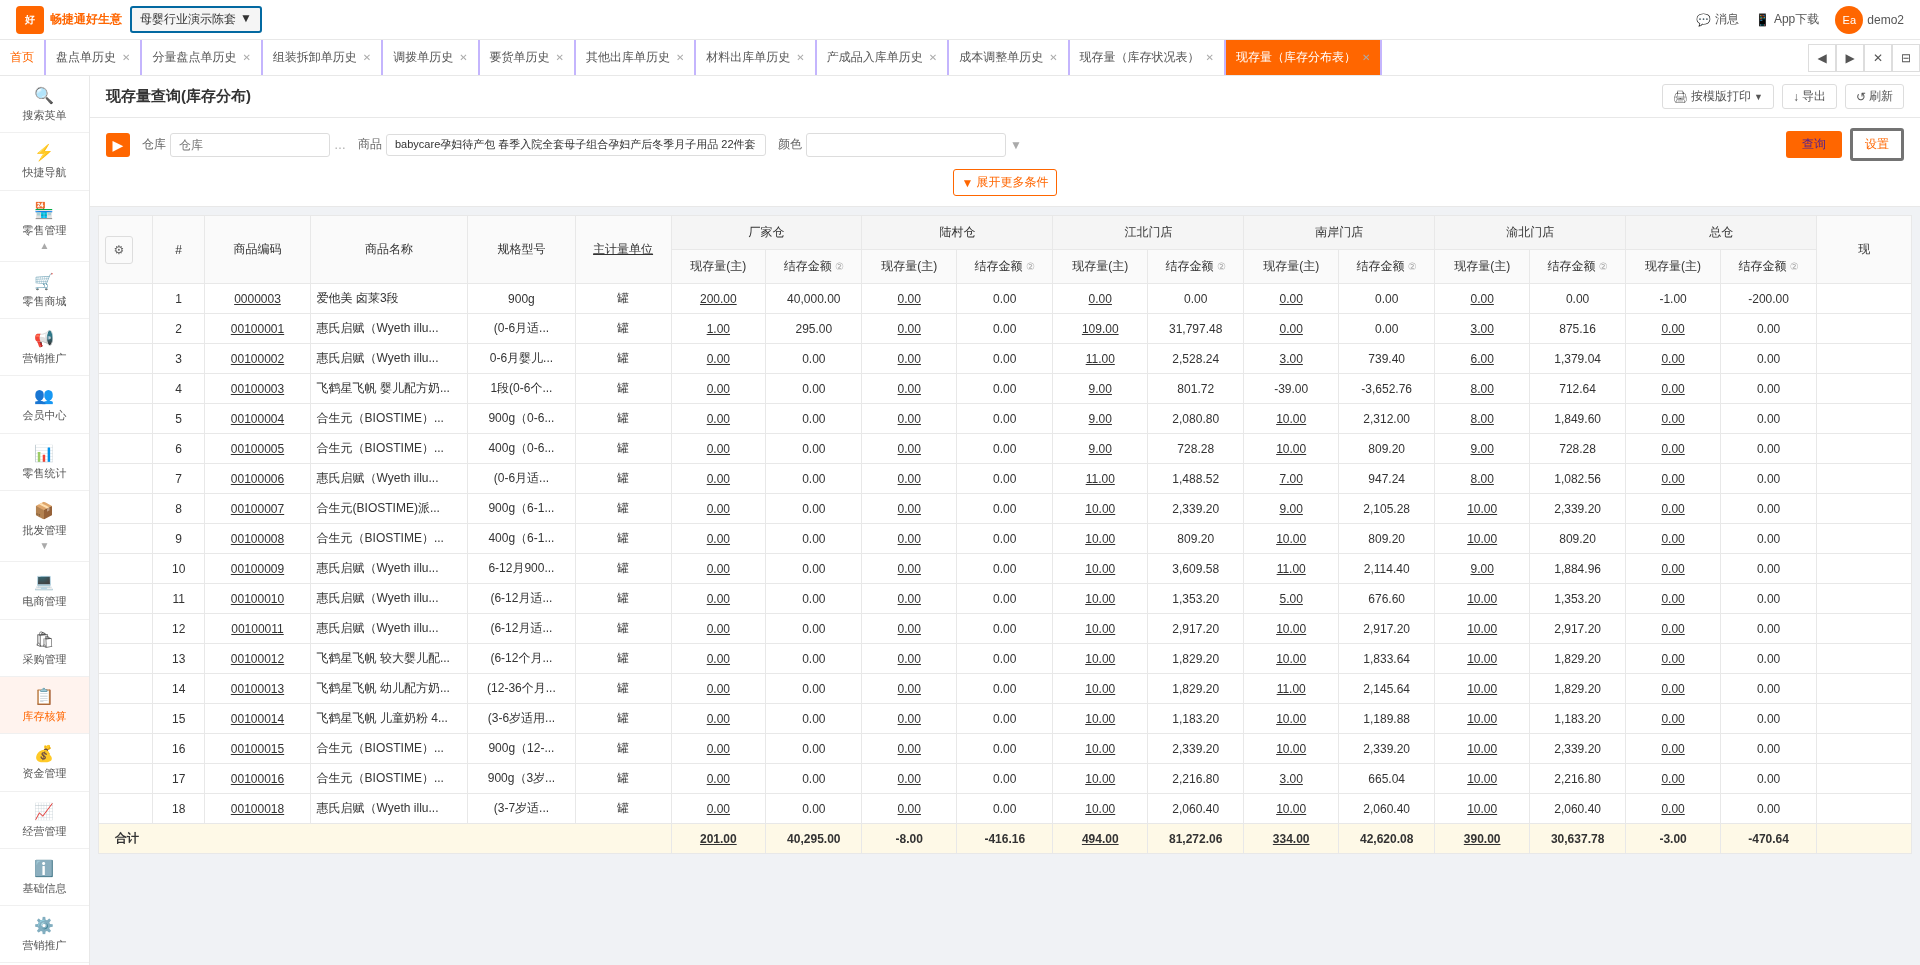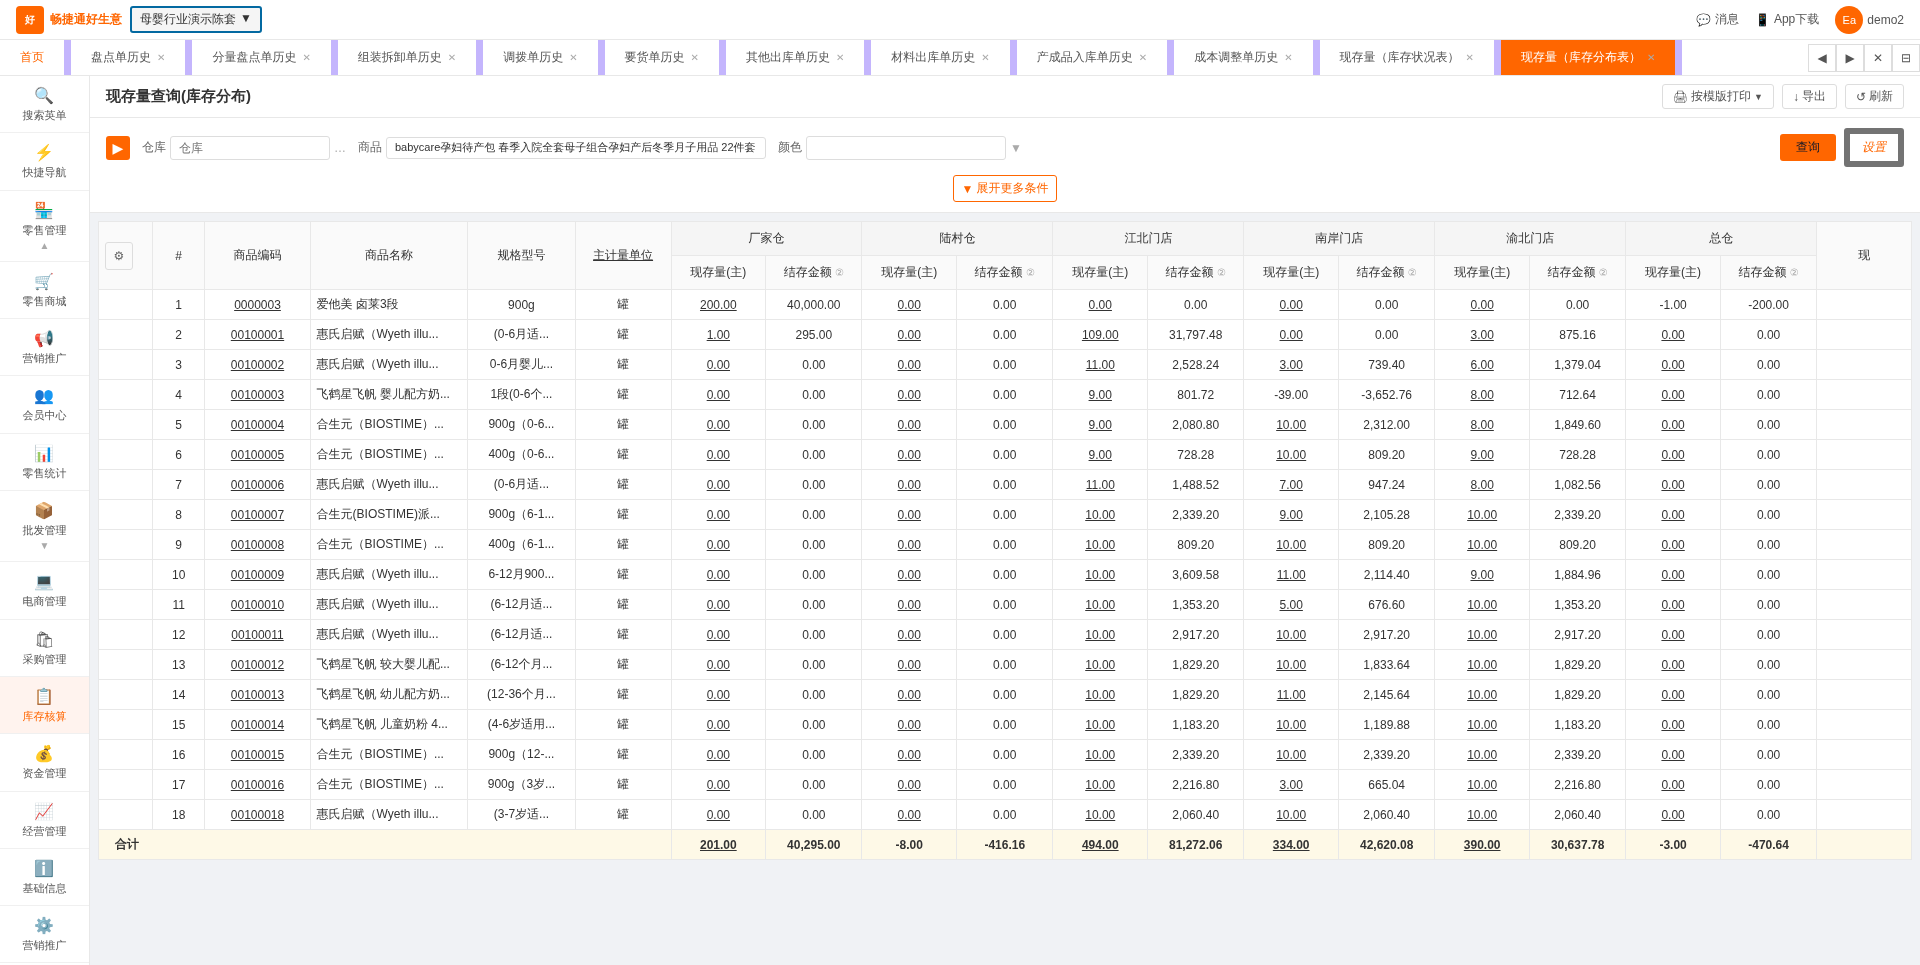--- a/index.html
+++ b/index.html
@@ -29,23 +29,23 @@
       display: flex;
       align-items: center;
       height: 36px;
       border-bottom: 1px solid #e8e8e8;
       overflow: hidden;
     }
     .nav-tab {
       display: flex;
       align-items: center;
       gap: 4px;
-      padding: 0 20px;
+      padding: 0 10px;
       height: 100%;
-      border-right: 7px solid #c4b5fd;
+      border-right: 2px solid #c4b5fd;
       cursor: pointer;
       color: #555;
       white-space: nowrap;
       font-size: 12px;
     }
     .nav-tab:first-child { color: #ff6600; font-weight: 500; }
     .nav-tab.active { color: #fff; background: #ff6600; }
     .nav-tab .close-x { color: #aaa; font-size: 10px; margin-left: 2px; }
     .nav-tab-controls { display: flex; align-items: center; margin-left: auto; }
     .nav-control-btn { width: 28px; height: 28px; display: flex; align-items: center; justify-content: center; cursor: pointer; border: 1px solid #ddd; color: #555; }
@@ -109,22 +109,22 @@
       border-radius: 3px;
       padding: 4px 8px;
       font-size: 12px;
       outline: none;
       color: #333;
     }
     .filter-input-wide { width: 320px; }
     .filter-input-medium { width: 160px; }
     .filter-ellipsis { color: #aaa; }
     .expand-btn { display: flex; align-items: center; gap: 3px; color: #ff6600; cursor: pointer; font-size: 12px; padding: 4px 8px; border: 1px solid #ff6600; border-radius: 3px; }
-    .query-btn { background: #ff6600; color: #0f172a; border: none; border-radius: 3px; padding: 5px 16px; cursor: pointer; font-size: 12px; }
-    .setting-btn { background: #fff; color: #ff6600; border: 6px solid #737373; border-radius: 3px; padding: 5px 12px; cursor: pointer; font-size: 12px; font-style: italic; }
+    .query-btn { background: #ff6600; color: #4c1d95; border: none; border-radius: 3px; padding: 5px 16px; cursor: pointer; font-size: 12px; }
+    .setting-btn { background: #fff; color: #ff6600; border: 3px solid #737373; border-radius: 3px; padding: 5px 12px; cursor: pointer; font-size: 12px; }
 
     
     .table-container { flex: 1; overflow: auto; padding: 8px; }
     .data-table {
       background: #fff;
       border-radius: 4px;
       width: 100%;
       border-collapse: collapse;
       font-size: 12px;
     }
@@ -677,21 +677,21 @@
               <td>1,829.20</td>
               <td class="num-link">0.00</td>
               <td>0.00</td>
               <td></td>
             </tr>
             <tr>
               <td></td>
               <td>15</td>
               <td class="num-link">00100014</td>
               <td style="text-align: left; max-width: 120px; overflow: hidden; text-overflow: ellipsis;">飞鹤星飞帆 儿童奶粉 4...</td>
-              <td>(4-6岁适用...</td>
+              <td>(3-6岁适用...</td>
               <td>罐</td>
               <td class="num-link">0.00</td>
               <td>0.00</td>
               <td class="num-link">0.00</td>
               <td>0.00</td>
               <td class="num-link">10.00</td>
               <td>1,183.20</td>
               <td class="num-link">10.00</td>
               <td>1,189.88</td>
               <td class="num-link">10.00</td>

